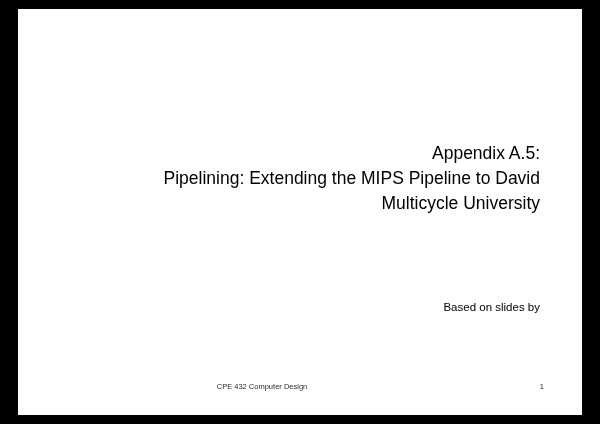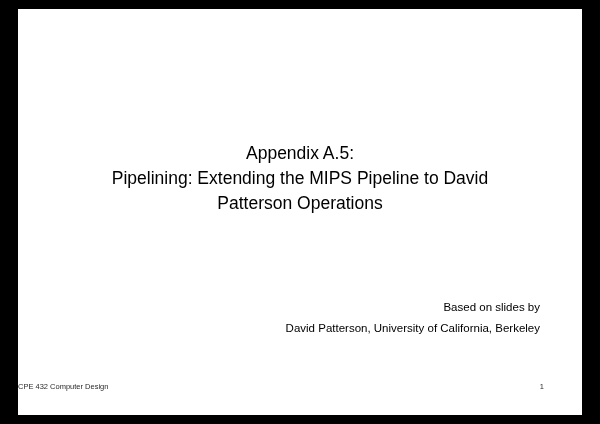--- a/index.html
+++ b/index.html
@@ -28,21 +28,21 @@
     width: 564px;
     height: 406px;
     background: #ffffff;
     box-sizing: border-box;
   }
   .title-block {
     position: absolute;
     left: 42px;
     top: 132px;
     width: 480px;
-    text-align: center;
+    text-align: right;
   }
   .title-line {
     font-size: 17.5px;
     line-height: 25px;
     color: #000000;
     font-family: "Liberation Sans", sans-serif;
     letter-spacing: 0px;
   }
   .subtitle-block {
     position: absolute;
@@ -61,46 +61,46 @@
     left: 0;
     top: 373px;
     width: 564px;
     height: 16px;
   }
   .footer-center {
     position: absolute;
     left: 0;
     top: 0;
     width: 488px;
+    text-align: center;
     font-size: 7.5px;
     color: #2b2b2b;
   }
   .footer-page {
     position: absolute;
     right: 38px;
     top: 0;
     font-size: 7.5px;
     color: #2b2b2b;
   }
 </style>
 </head>
 <body>
 
 <div class="slide-frame">
   <div class="slide">
 
     <div class="title-block">
       <div class="title-line">Appendix A.5:</div>
       <div class="title-line">Pipelining: Extending the MIPS Pipeline to David</div>
-      <div class="title-line">Patterson Operations</div>
+      <div class="title-line">Multicycle University</div>
     </div>
 
     <div class="subtitle-block">
       <div class="subtitle-line">Based on slides by</div>
-      <div class="subtitle-line">David Patterson, University of California, Berkeley</div>
     </div>
 
     <div class="footer">
       <div class="footer-center">CPE 432 Computer Design</div>
       <div class="footer-page">1</div>
     </div>
 
   </div>
 </div>
 

